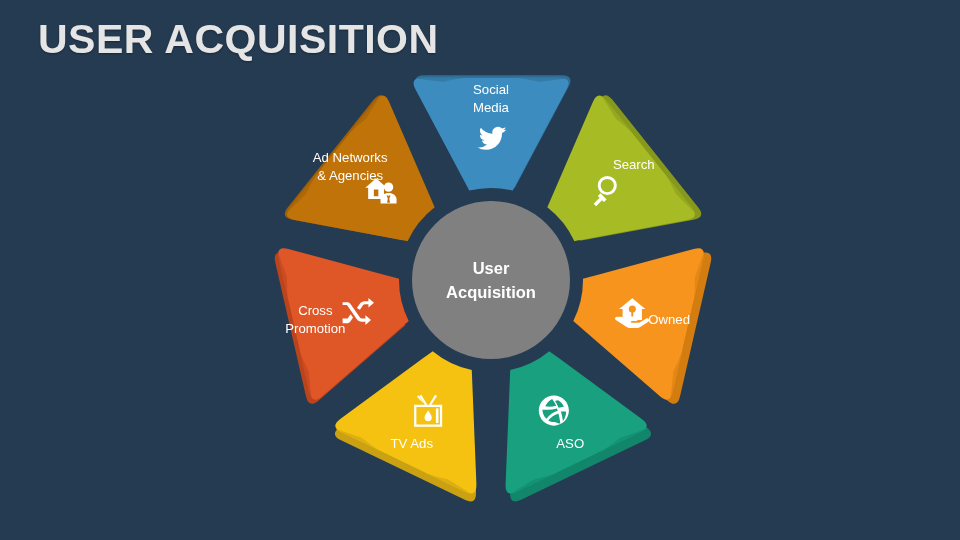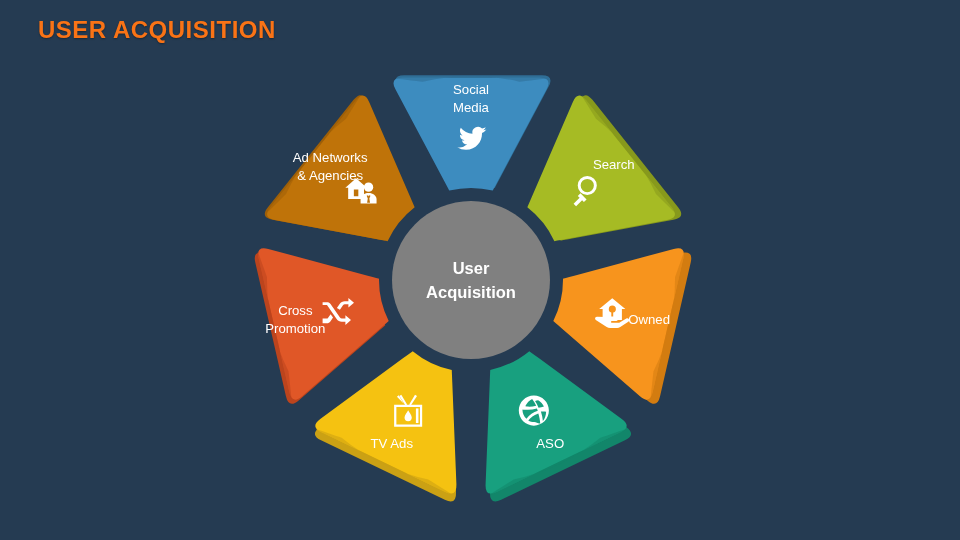--- a/index.html
+++ b/index.html
@@ -18,29 +18,29 @@
     position: absolute;
     inset: 0;
     background: #253b52;
   }
   #page-title {
     position: absolute;
     left: 38px;
     top: 16px;
     font-family: "Liberation Sans", sans-serif;
     font-weight: bold;
-    font-size: 24px;
+    font-size: 41px;
     letter-spacing: 0.5px;
-    color: #f97316;
+    color: #e5e5e5;
     white-space: nowrap;
     text-shadow: 0 1px 2px rgba(0,0,0,0.35);
   }
   #diagram-wrap {
     position: absolute;
-    left: 206px;
+    left: 226px;
     top: 28px;
     width: 530px;
     height: 500px;
   }
   svg.diagram {
     display: block;
     width: 530px;
     height: 500px;
     overflow: visible;
   }

